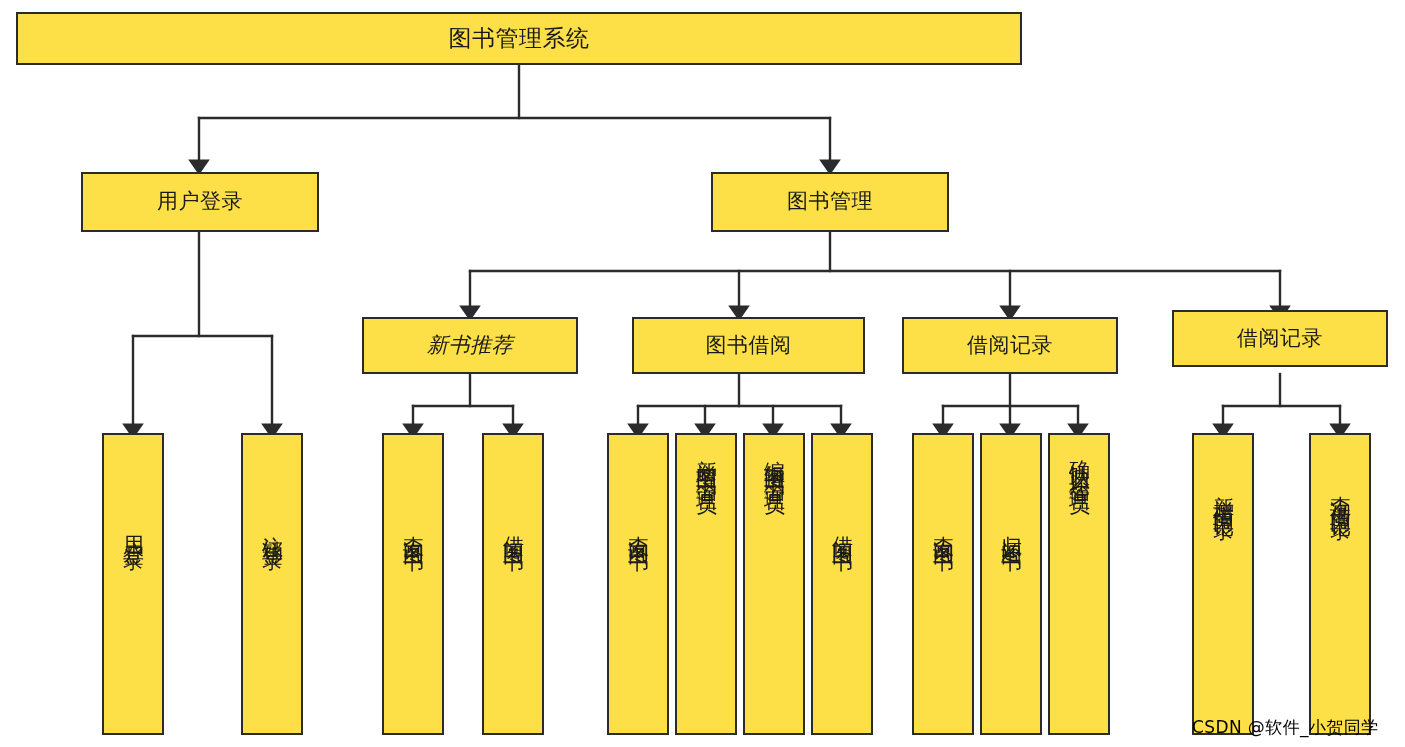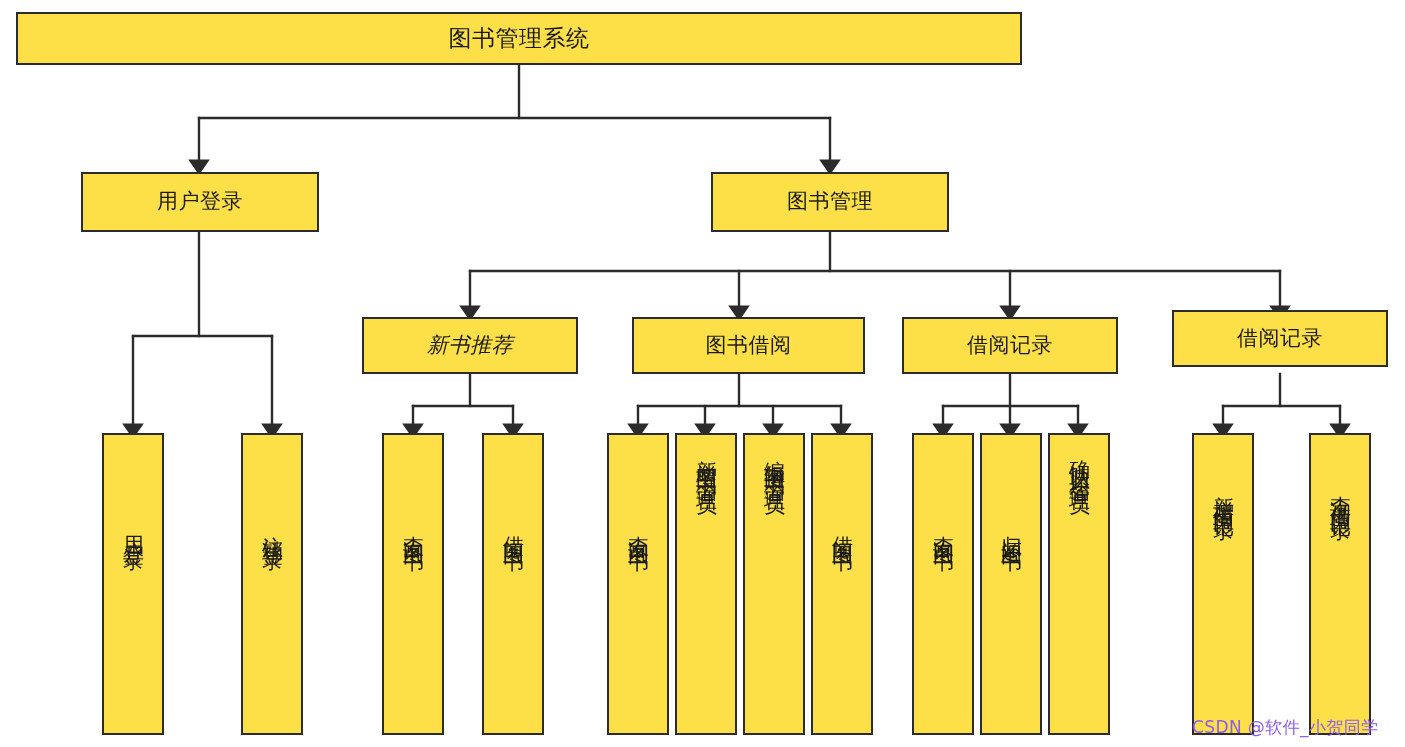--- a/index.html
+++ b/index.html
@@ -55,21 +55,21 @@
   .node.leaf .lbl {
     writing-mode: vertical-rl;
     text-orientation: upright;
     font-size: 21px;
     line-height: 1.0;
     letter-spacing: 5px;
     white-space: nowrap;
   }
   .watermark {
     position: absolute;
-    color: #8b5cf6;
+    color: #000000;
     font-size: 17px;
     white-space: nowrap;
     letter-spacing: 0.4px;
     user-select: none;
   }
 </style>
 </head>
 <body>
 
 <div id="canvas">

